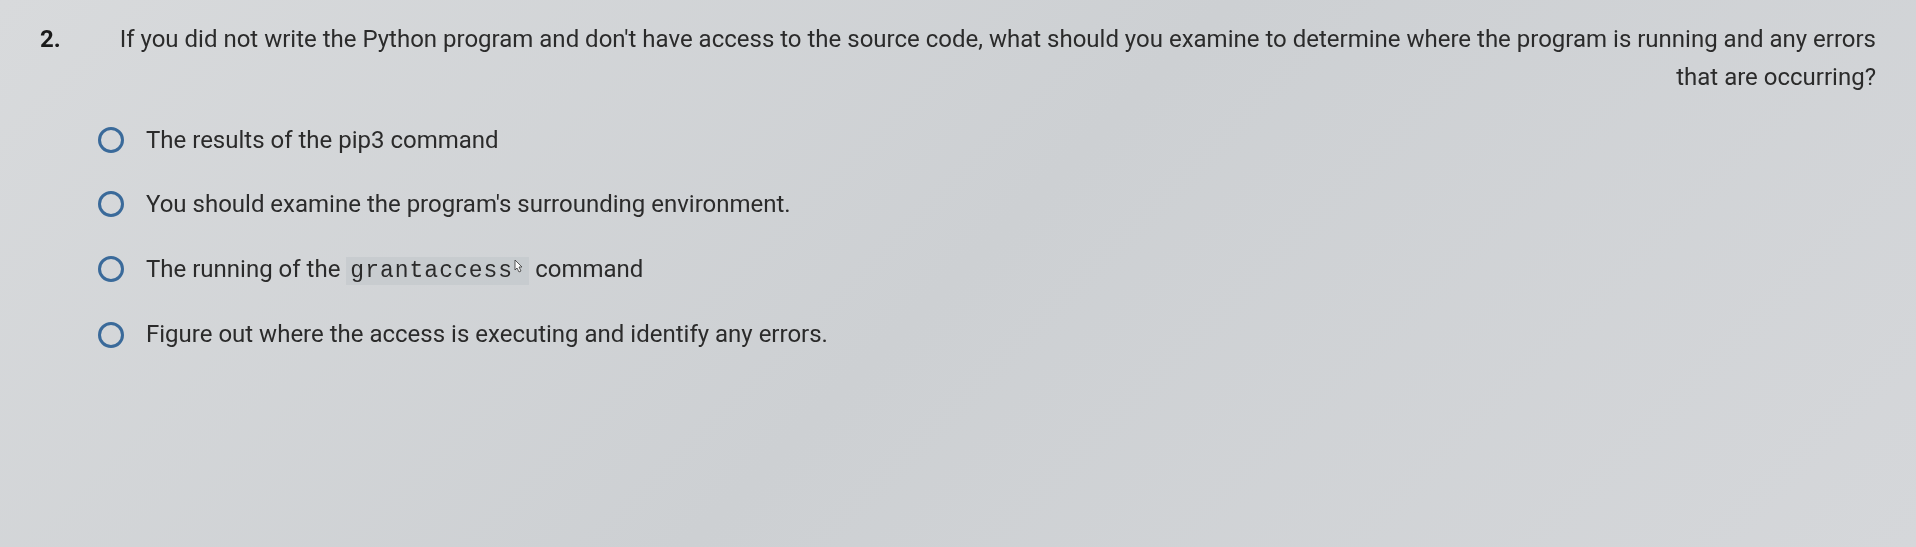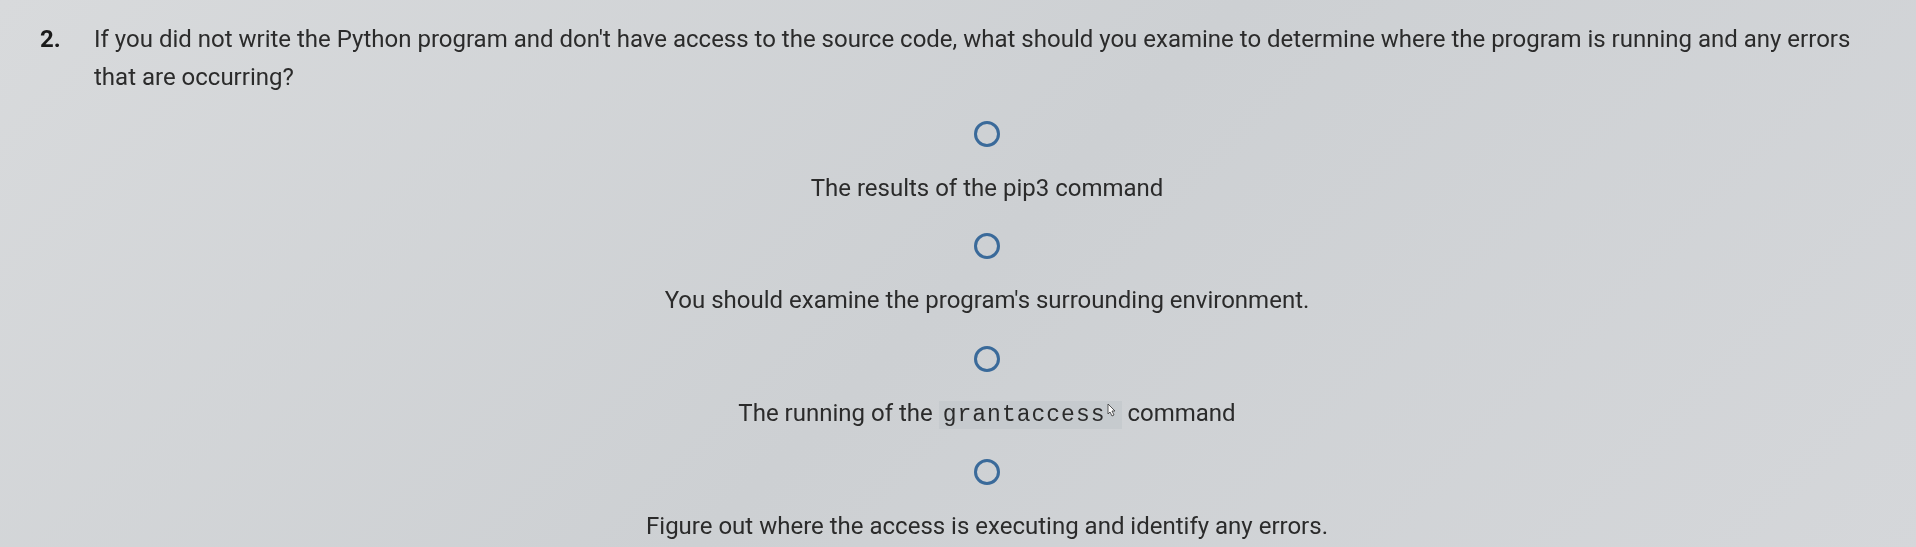--- a/index.html
+++ b/index.html
@@ -24,41 +24,41 @@
       font-weight: 700;
       min-width: 30px;
       color: #1a1a1a;
     }
     .question-body {
       flex: 1;
     }
     .question-text {
       margin-bottom: 24px;
       color: #2b2b2b;
+      text-align: right;
     }
     .points-badge {
       display: inline-block;
       background: rgba(200, 205, 210, 0.6);
       padding: 3px 10px;
       font-weight: 700;
       margin-bottom: 30px;
       color: #1a1a1a;
     }
     .options {
       display: flex;
       flex-direction: column;
       gap: 26px;
       padding-left: 4px;
     }
     .option {
       display: flex;
       align-items: center;
       gap: 22px;
       cursor: pointer;
-      flex-direction: column;
     }
     .radio {
       width: 26px;
       height: 26px;
       border: 3px solid #3a6a9a;
       border-radius: 50%;
       flex-shrink: 0;
       background: transparent;
     }
     .option-label {

